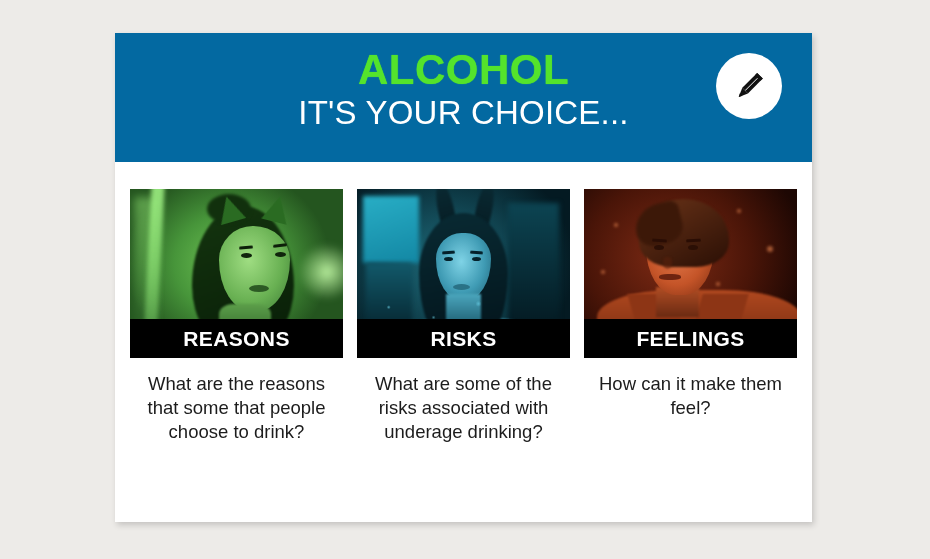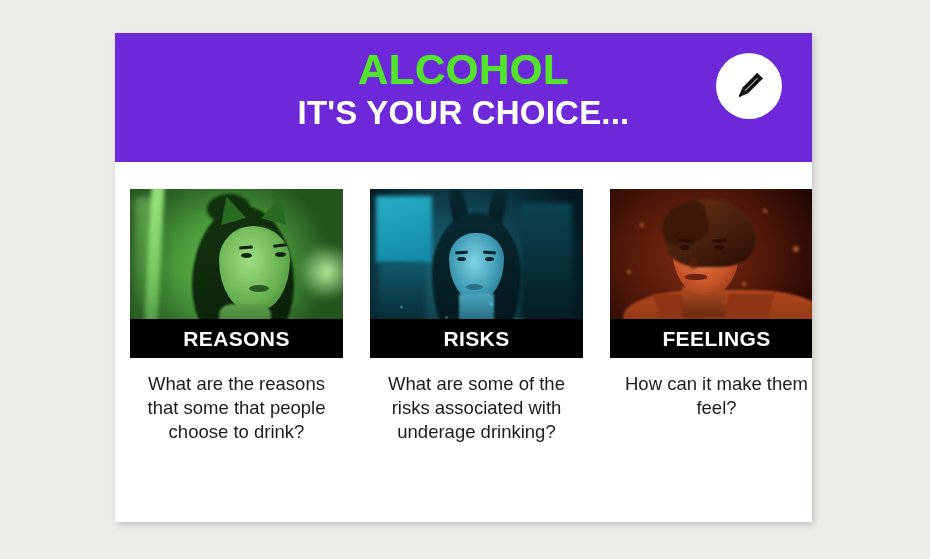--- a/index.html
+++ b/index.html
@@ -30,21 +30,21 @@
     background: #ffffff;
     box-shadow: 2px 3px 6px rgba(0,0,0,0.17);
     overflow: hidden;
   }
 
   
   .header {
     position: relative;
     width: 100%;
     height: 129px;
-    background: #6d28d9;
+    background: #0369a1;
     overflow: hidden;
   }
   .header-text {
     position: absolute;
     left: 0;
     top: 0;
     width: 100%;
     height: 114px;
     display: flex;
     flex-direction: column;
@@ -56,21 +56,21 @@
     font-size: 42px;
     font-weight: bold;
     letter-spacing: 0.5px;
     line-height: 1.02;
     font-family: "Liberation Sans", sans-serif;
     text-shadow: 0 0 1px #54e32c;
   }
   .title-sub {
     color: #ffffff;
     font-size: 33px;
-    font-weight: bold;
+    font-weight: normal;
     letter-spacing: 0.2px;
     line-height: 1.1;
     margin-top: 3px;
     font-family: "Liberation Sans", sans-serif;
   }
   .pencil-badge {
     position: absolute;
     right: 30px;
     top: 20px;
     width: 66px;
@@ -87,21 +87,21 @@
   .body {
     position: relative;
     height: 375px;
     background: #ffffff;
     padding: 27px 15px 0 15px;
     box-sizing: border-box;
   }
   .cards {
     display: flex;
     justify-content: space-between;
-    gap: 27px;
+    gap: 1px;
   }
   .card {
     width: 213px;
     display: flex;
     flex-direction: column;
     align-items: center;
   }
 
   .photo {
     position: relative;

